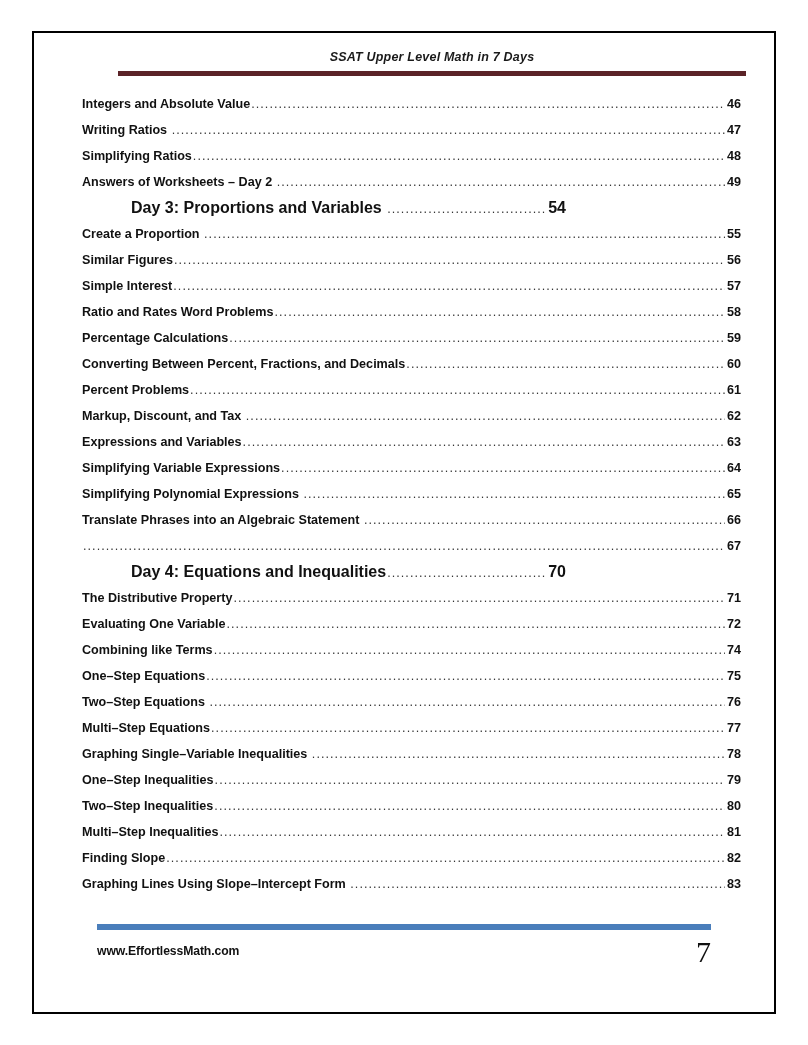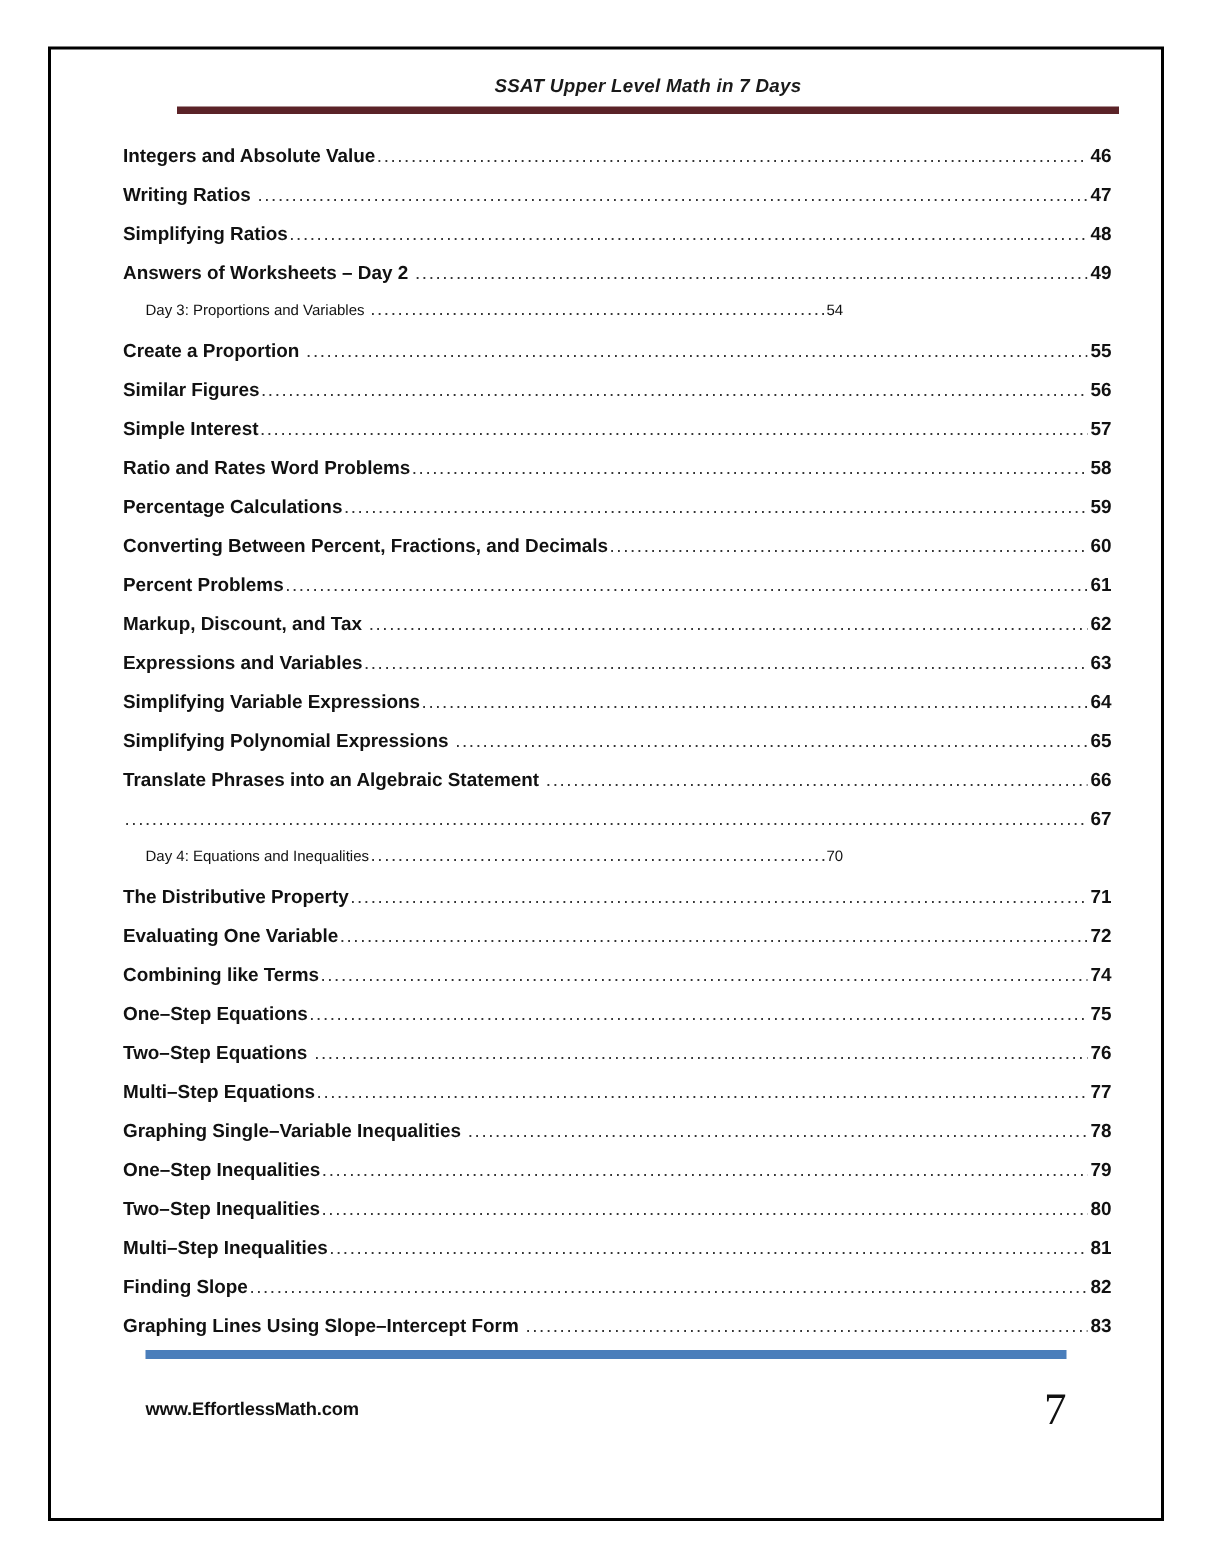--- a/index.html
+++ b/index.html
@@ -70,24 +70,24 @@
 
   
   .toc-row.entry {
     padding-left: 48px;
     padding-right: 32px;
     font-size: 12.6px;
     font-weight: bold;
   }
   
   .toc-row.day {
-    padding-left: 63px;
+    padding-left: 97px;
     padding-right: 208px;
-    font-size: 10px;
-    font-weight: normal;
+    font-size: 16px;
+    font-weight: bold;
   }
 
   .toc-line {
     display: flex;
     align-items: baseline;
     width: 100%;
   }
   .toc-text {
     flex: 0 0 auto;
     white-space: pre;
@@ -130,21 +130,21 @@
     width: 100%;
   }
   .footer-rule {
     margin: 0 auto;
     width: 614px;
     height: 6px;
     background: #4a7ebb;
   }
   .footer-body {
     position: relative;
-    margin: 16px auto;
+    margin: 4px auto;
     width: 614px;
     height: 42px;
   }
   .footer-site {
     position: absolute;
     left: 0;
     top: 10px;
     font-size: 12.2px;
     font-weight: bold;
     color: #111111;

